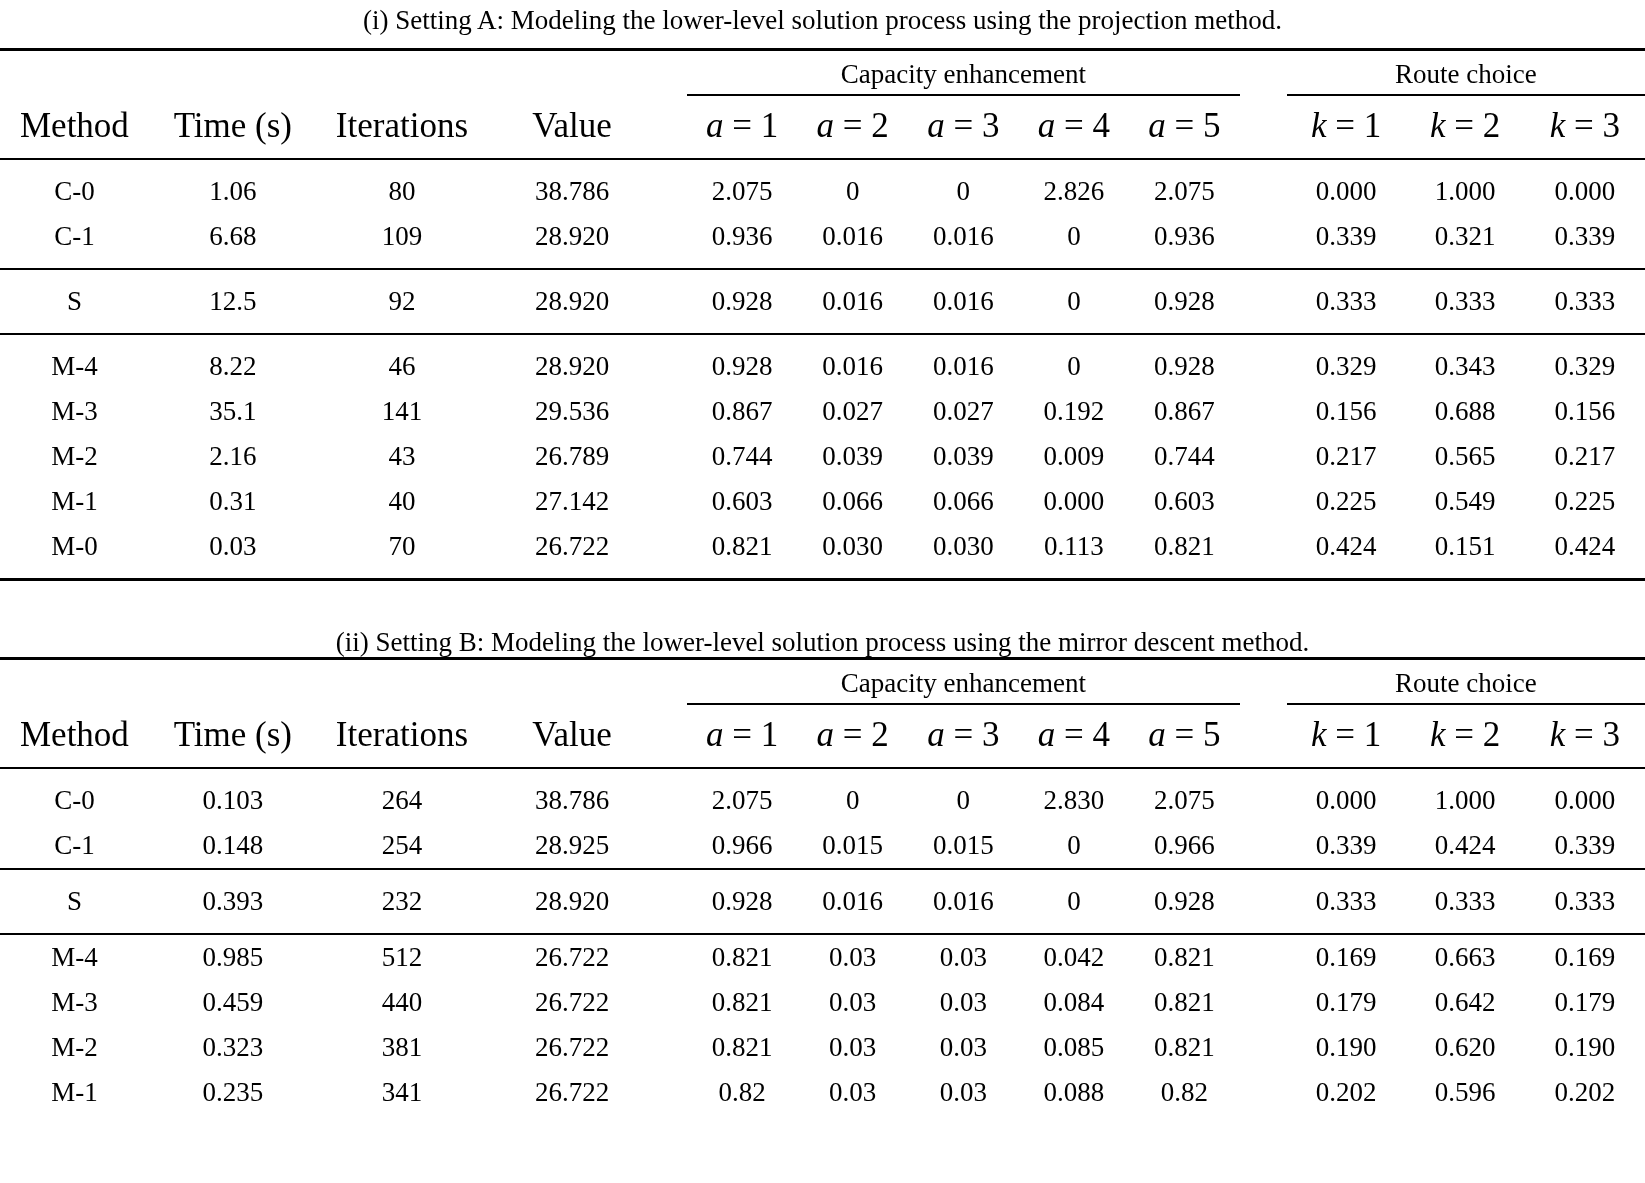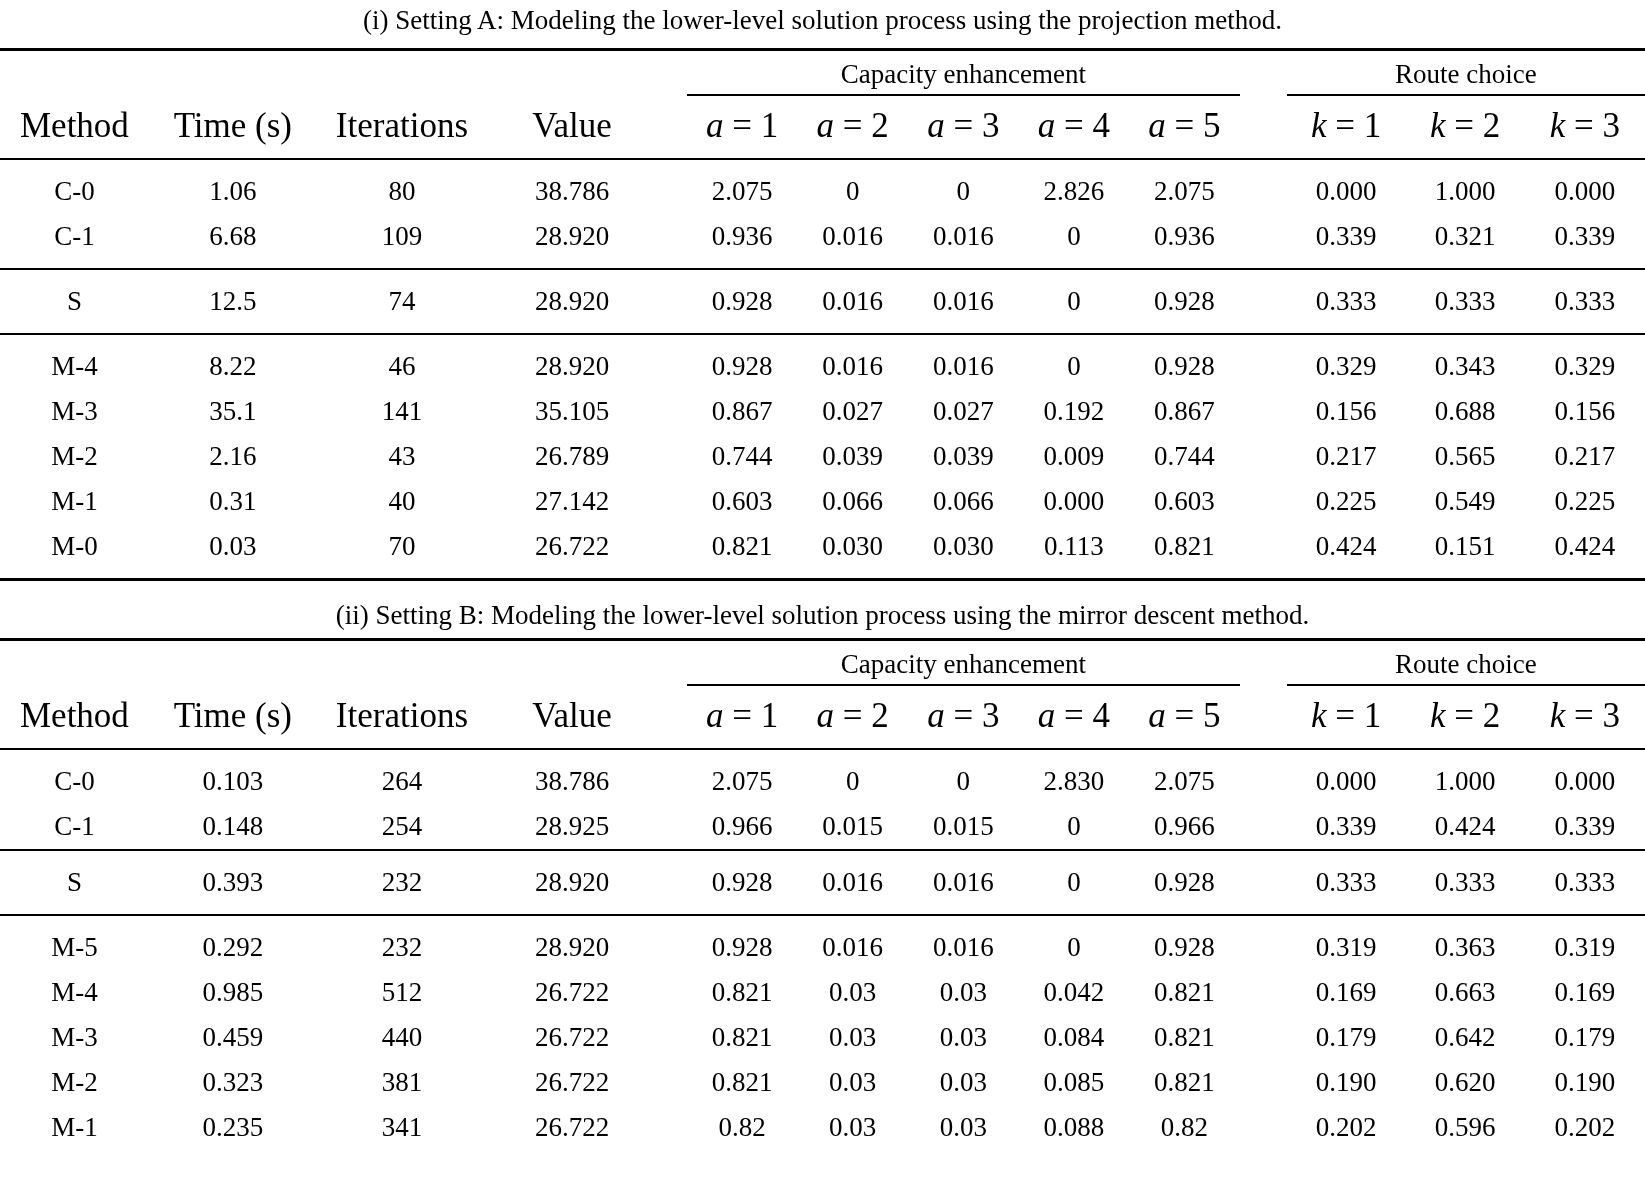--- a/index.html
+++ b/index.html
@@ -22,21 +22,21 @@
   }
 
   .caption {
     text-align: center;
     font-size: 27px;
     line-height: 1.1;
     padding: 0;
     white-space: nowrap;
   }
   .caption-a { padding-top: 6px; padding-bottom: 12px; }
-  .caption-b { padding-top: 20px; padding-bottom: 8px; }
+  .caption-b { padding-top: 20px; padding-bottom: 0; margin-top: 27px; }
 
   table.tbl {
     width: 1645px;
     border-collapse: collapse;
     table-layout: fixed;
     font-size: 27px;
   }
 
   table.tbl td, table.tbl th {
     padding: 0;
@@ -215,21 +215,21 @@
             <td>0.339</td>
             <td>0.321</td>
             <td>0.339</td>
           </tr>
           <tr class="midrule">
             <td colspan="14"></td>
           </tr>
           <tr class="datarow first last">
             <td>S</td>
             <td>12.5</td>
-            <td>74</td>
+            <td>92</td>
             <td>28.920</td>
             <td></td>
             <td>0.928</td>
             <td>0.016</td>
             <td>0.016</td>
             <td>0</td>
             <td>0.928</td>
             <td></td>
             <td>0.333</td>
             <td>0.333</td>
@@ -251,21 +251,21 @@
             <td>0.928</td>
             <td></td>
             <td>0.329</td>
             <td>0.343</td>
             <td>0.329</td>
           </tr>
           <tr class="datarow">
             <td>M-3</td>
             <td>35.1</td>
             <td>141</td>
-            <td>35.105</td>
+            <td>29.536</td>
             <td></td>
             <td>0.867</td>
             <td>0.027</td>
             <td>0.027</td>
             <td>0.192</td>
             <td>0.867</td>
             <td></td>
             <td>0.156</td>
             <td>0.688</td>
             <td>0.156</td>
@@ -423,36 +423,20 @@
             <td>0</td>
             <td>0.928</td>
             <td></td>
             <td>0.333</td>
             <td>0.333</td>
             <td>0.333</td>
           </tr>
           <tr class="midrule">
             <td colspan="14"></td>
           </tr>
-          <tr class="datarow first">
-            <td>M-5</td>
-            <td>0.292</td>
-            <td>232</td>
-            <td>28.920</td>
-            <td></td>
-            <td>0.928</td>
-            <td>0.016</td>
-            <td>0.016</td>
-            <td>0</td>
-            <td>0.928</td>
-            <td></td>
-            <td>0.319</td>
-            <td>0.363</td>
-            <td>0.319</td>
-          </tr>
           <tr class="datarow">
             <td>M-4</td>
             <td>0.985</td>
             <td>512</td>
             <td>26.722</td>
             <td></td>
             <td>0.821</td>
             <td>0.03</td>
             <td>0.03</td>
             <td>0.042</td>

